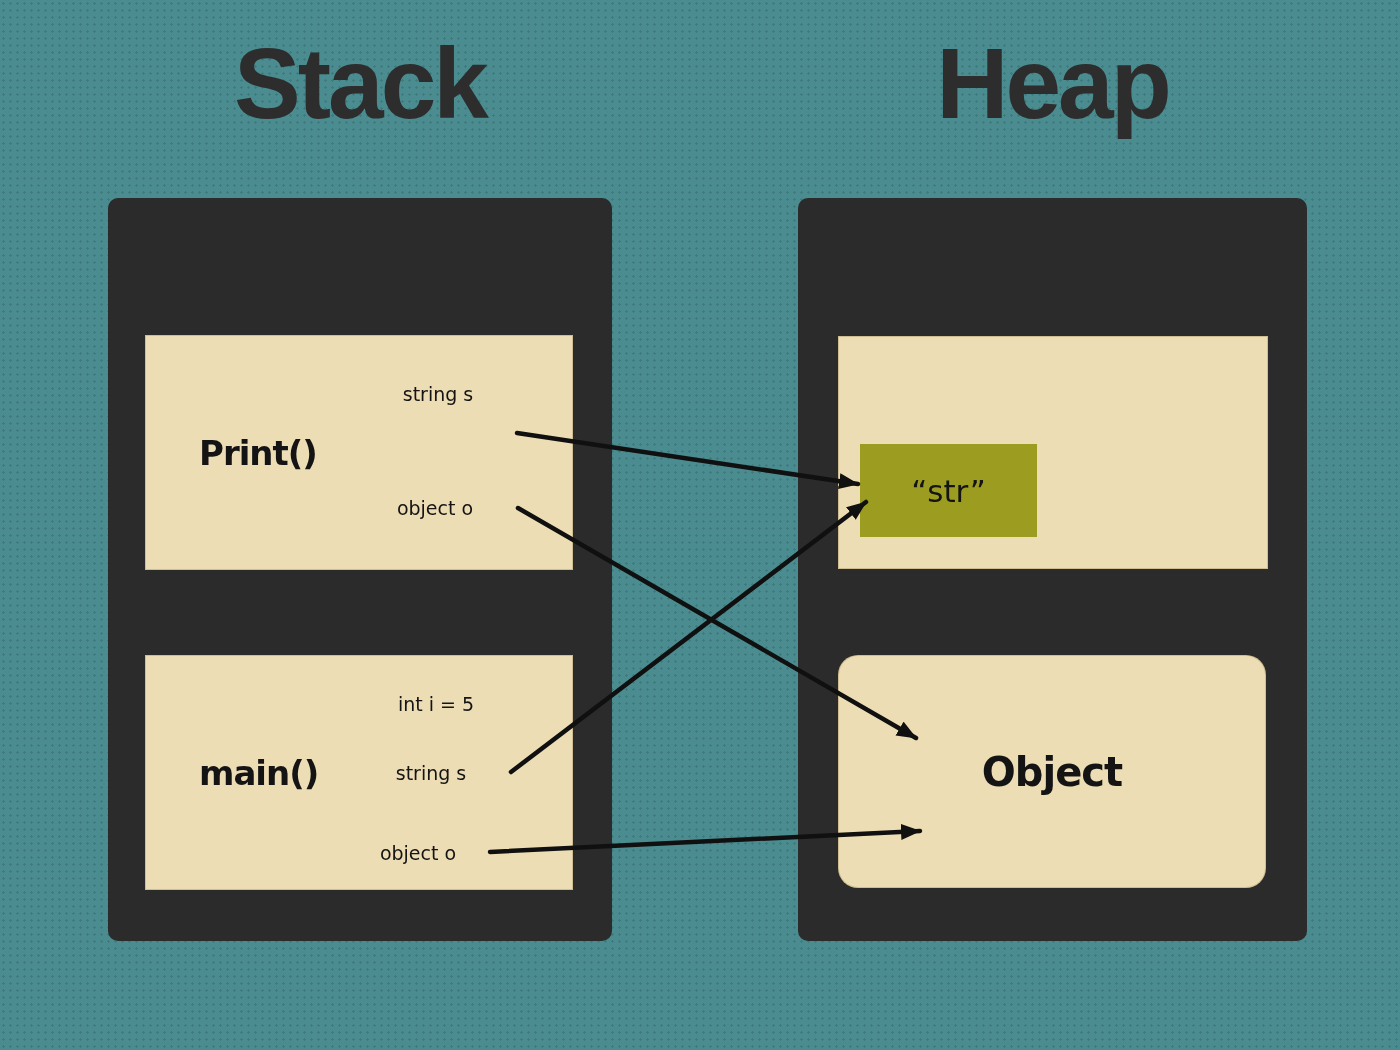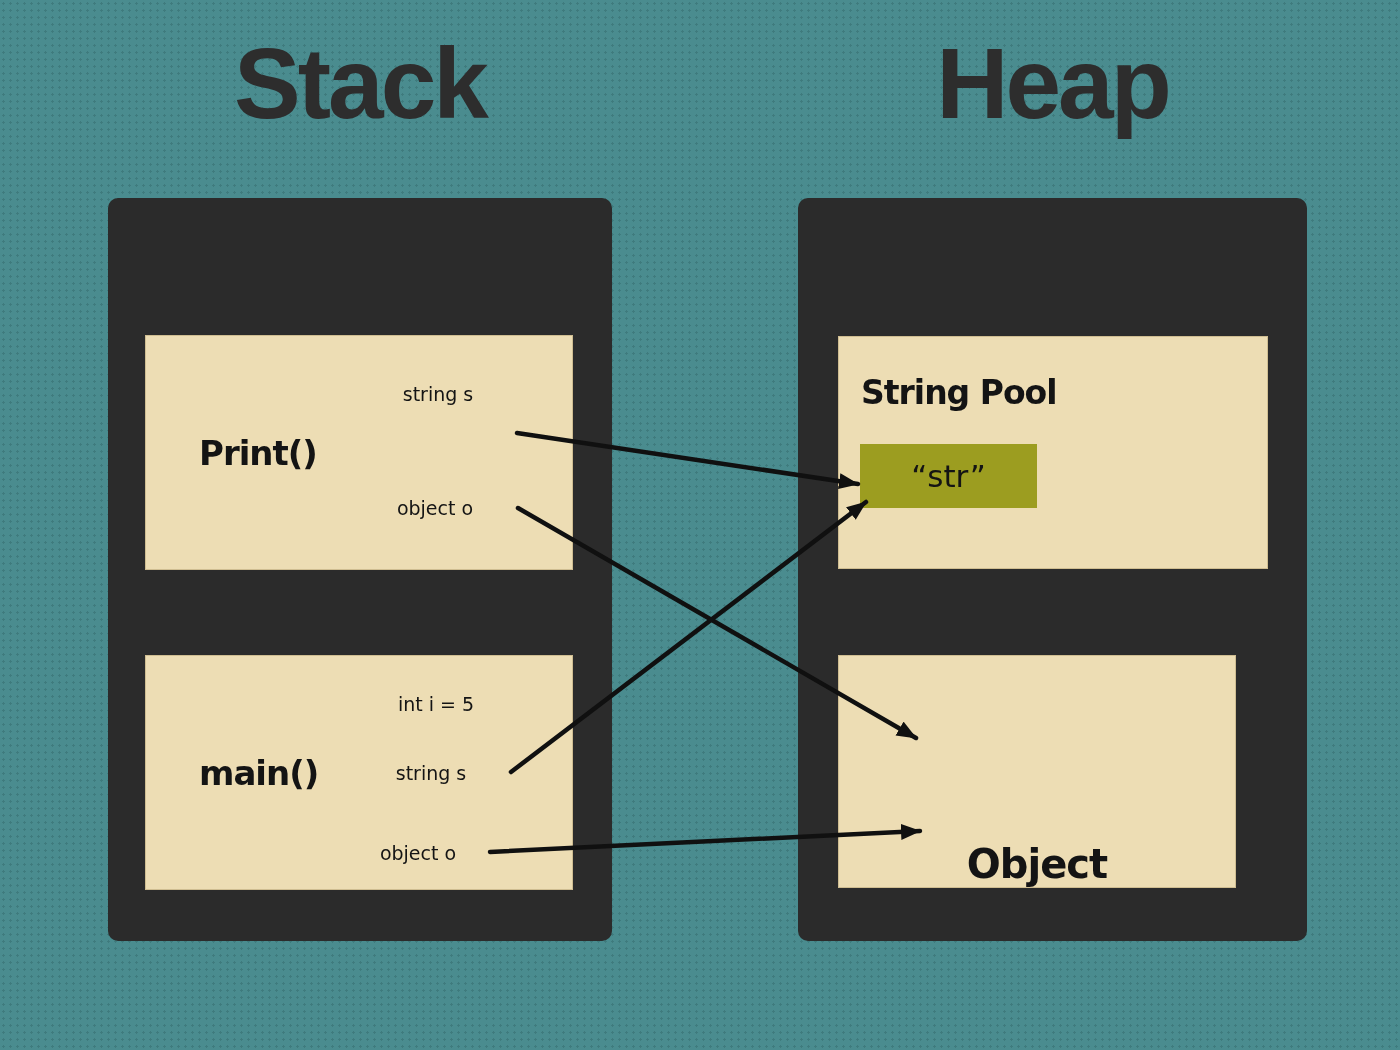--- a/index.html
+++ b/index.html
@@ -48,22 +48,22 @@
   .card {
     position: absolute;
     background: #EDDDB4;
     border: 1px solid rgba(120, 95, 40, 0.25);
     box-sizing: border-box;
     color: #141414;
   }
   .card-print      { left: 37px; top: 137px; width: 428px; height: 235px; }
   .card-main       { left: 37px; top: 457px; width: 428px; height: 235px; }
   .card-stringpool { left: 40px; top: 138px; width: 430px; height: 233px; }
-  .card-object     { left: 40px; top: 457px; width: 398px; height: 233px;
-                     display: flex; align-items: flex-end; justify-content: center; }
+  .card-object     { left: 40px; top: 457px; width: 428px; height: 233px;
+                     display: flex; align-items: center; justify-content: center; border-radius: 20px; }
 
   .frame-name {
     position: absolute;
     left: 8px;
     top: 50%;
     transform: translateY(-50%);
     font-weight: bold;
     font-size: 34px;
     letter-spacing: -1px;
     margin-left: 45px;
@@ -93,21 +93,21 @@
   .object-label {
     font-weight: bold;
     font-size: 40px;
     letter-spacing: -1px;
   }
   .str-box {
     position: absolute;
     left: 21px;
     top: 107px;
     width: 177px;
-    height: 64px;
+    height: 93px;
     background: #9C9D20;
     display: flex;
     align-items: center;
     justify-content: center;
     font-size: 31px;
   }
 
   .arrow-layer {
     position: absolute;
     left: 0;
@@ -139,21 +139,20 @@
     <div class="card card-main">
       <span class="frame-name">main()</span>
       <span class="var var-main-i">int i = 5</span>
       <span class="var var-main-s">string s</span>
       <span class="var var-main-o">object o</span>
     </div>
   </div>
 
   <div class="panel panel-heap">
     <div class="card card-stringpool">
-      <span class="region-label">String Pool</span>
       <div class="str-box">
         <span>“str”</span>
       </div>
     </div>
     <div class="card card-object">
       <span class="object-label">Object</span>
     </div>
   </div>
 
   <svg class="arrow-layer" id="arrow-layer">

